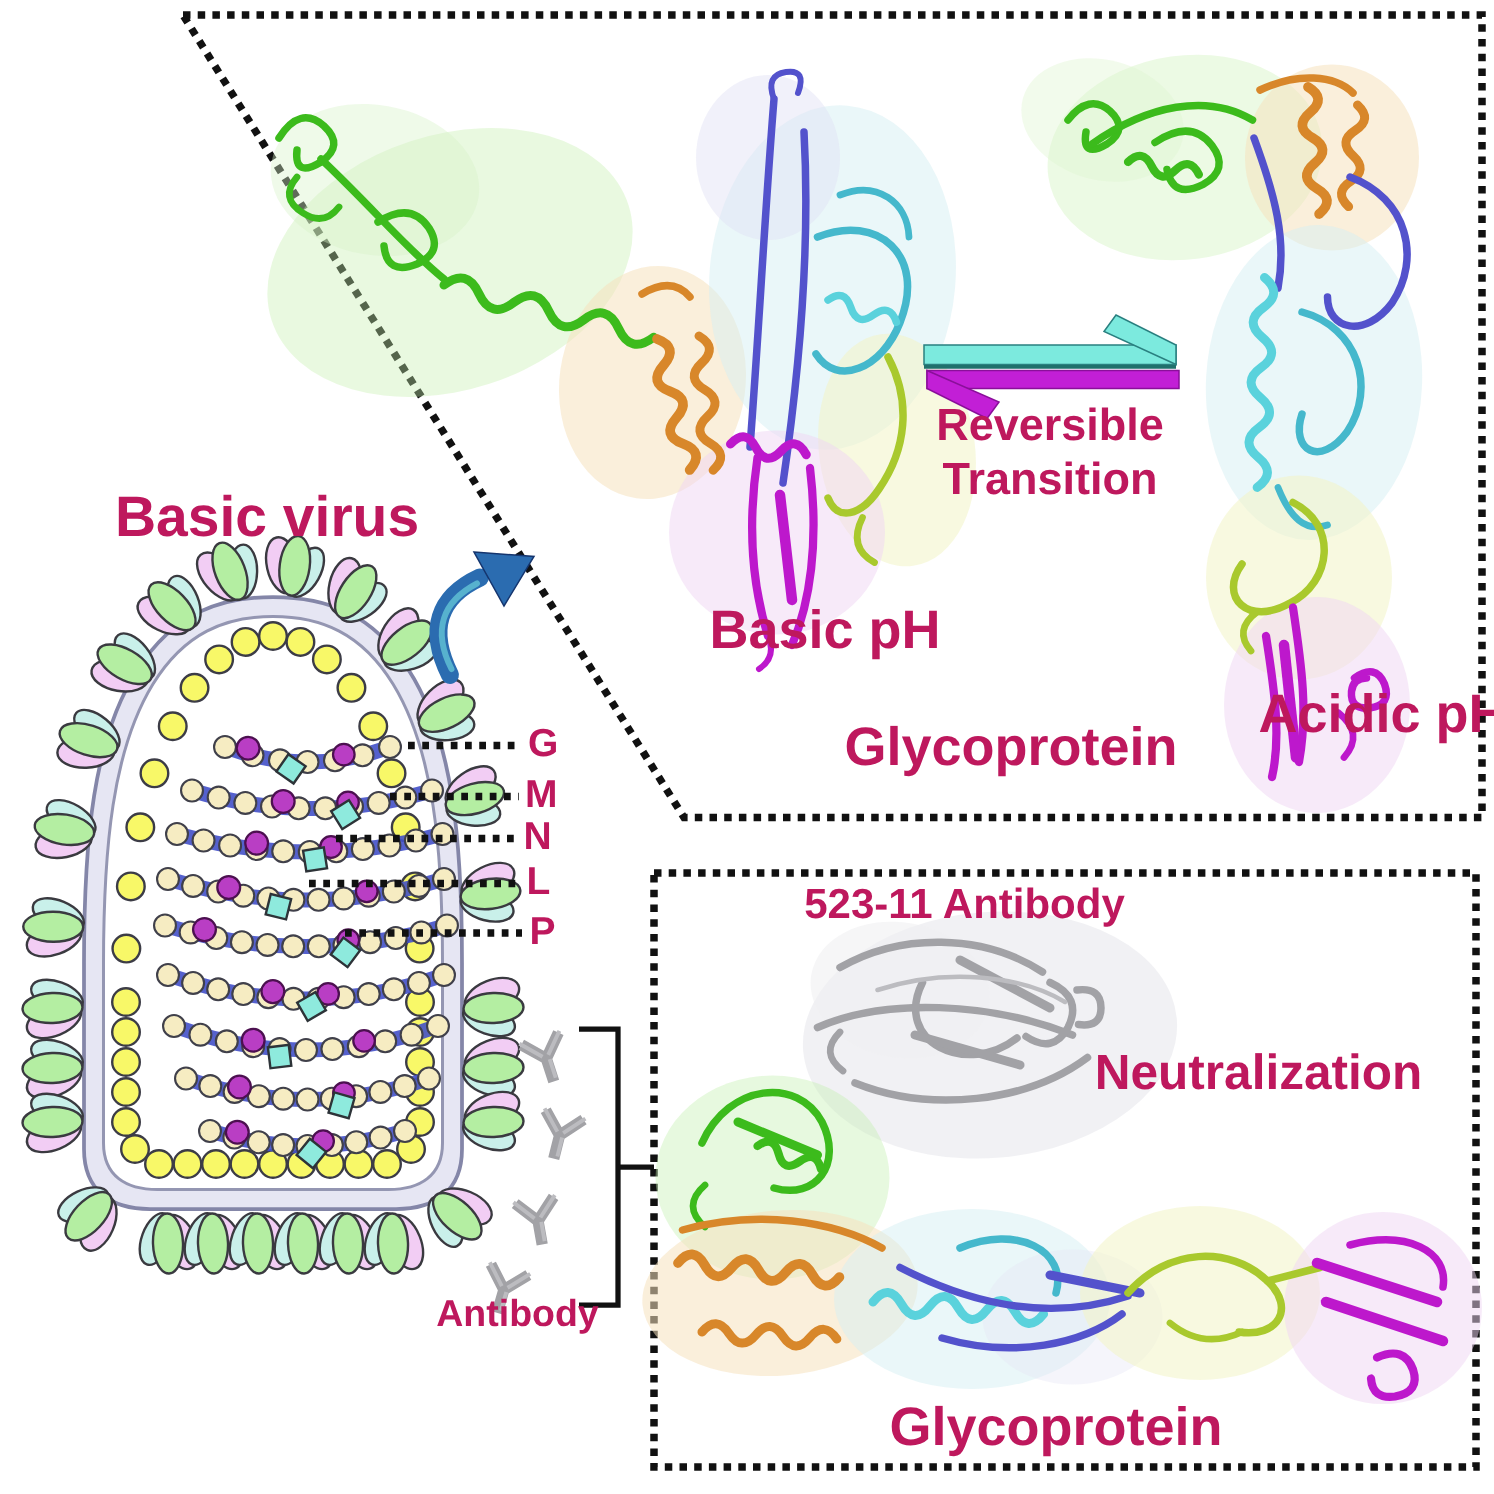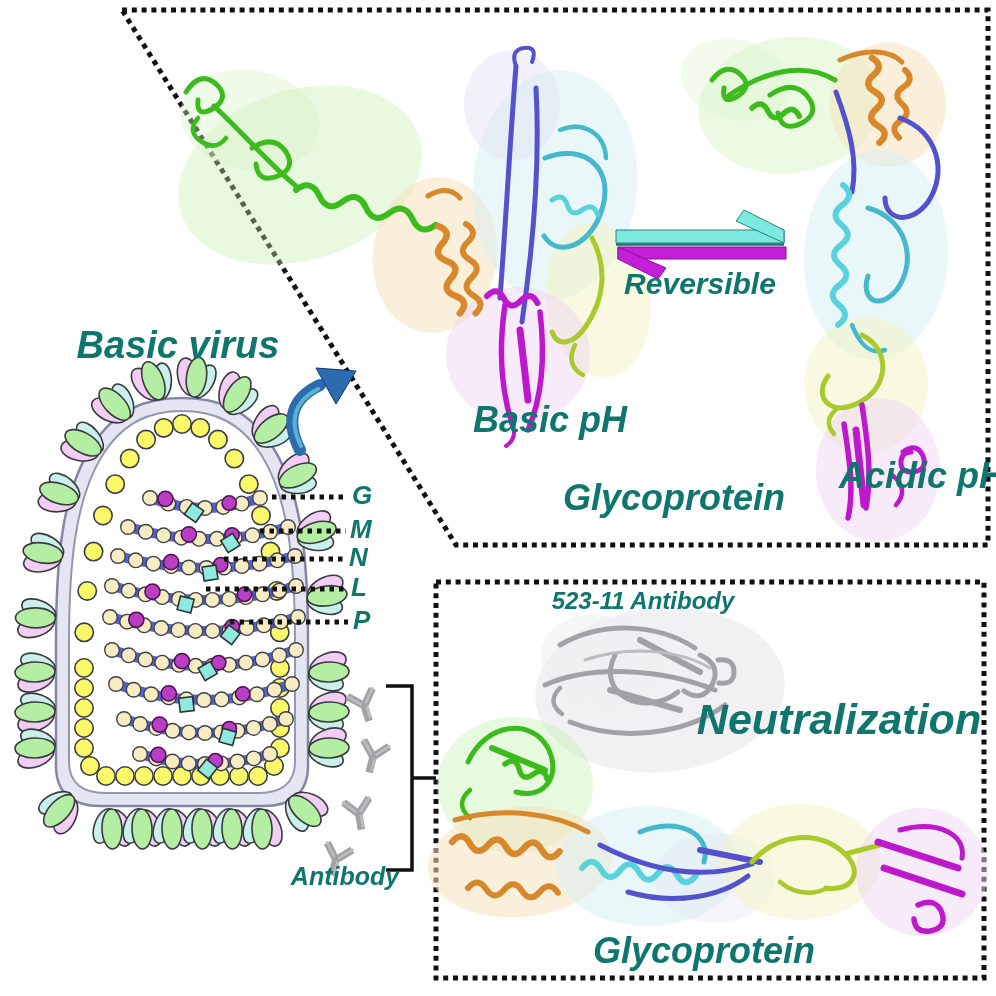--- a/index.html
+++ b/index.html
@@ -2,28 +2,28 @@
 <html><head>
 <meta charset="utf-8">
 <style>
   html,body{margin:0;padding:0;}
   body{
     width:996px;height:996px;position:relative;background:#ffffff;
     font-family:"Liberation Sans",sans-serif;overflow:hidden;
   }
   #scene{position:absolute;left:0;top:0;}
   .lbl{
-    position:absolute;font-weight:bold;color:#0f766e;white-space:nowrap;
-    font-family:"Liberation Sans",sans-serif;line-height:1;font-style:italic;
+    position:absolute;font-weight:bold;color:#be185d;white-space:nowrap;
+    font-family:"Liberation Sans",sans-serif;line-height:1;
   }
   .ctr{transform:translateX(-50%);text-align:center;}
   .t38{font-size:38px;}
   .t36{font-size:36px;}
-  .t33{font-size:43px;}
-  .t32{font-size:24px;}
+  .t33{font-size:33px;}
+  .t32{font-size:28px;}
   .t31{font-size:25px;}
   .t30{font-size:30px;line-height:1.2;}
   .t26{font-size:26px;}
 </style>
 </head>
 <body>
 
 <svg id="scene" width="996" height="996" viewBox="0 0 996 996">
   <g id="g-top-border">
       <polygon points="122,10 988,10 988,545 456,545" fill="none" stroke="#111111" stroke-width="5" stroke-dasharray="5 4.8"></polygon>
@@ -481,17 +481,18 @@
 <div class="lbl t26" style="left:349px;top:544px;">N</div>
 <div class="lbl t26" style="left:351px;top:574px;">L</div>
 <div class="lbl t26" style="left:353px;top:607px;">P</div>
 <div class="lbl ctr t31" style="left:345px;top:864px;">Antibody</div>
 
 <div class="lbl ctr t36" style="left:522px;top:402px;margin-left:28px;">Basic pH</div>
 <div class="lbl ctr t36" style="left:674px;top:480px;">Glycoprotein</div>
 <div class="lbl ctr t36" style="left:886px;top:458px;margin-left:36px;">Acidic pH</div>
 <div class="lbl ctr t30" style="left:700px;top:266px;">
   <div>Reversible</div>
+  <div>Transition</div>
 </div>
 
 <div class="lbl ctr t32" style="left:643px;top:589px;">523-11 Antibody</div>
 <div class="lbl ctr t33" style="left:839px;top:698px;">Neutralization</div>
 <div class="lbl ctr t36" style="left:704px;top:933px;">Glycoprotein</div>
 
 </body></html>

